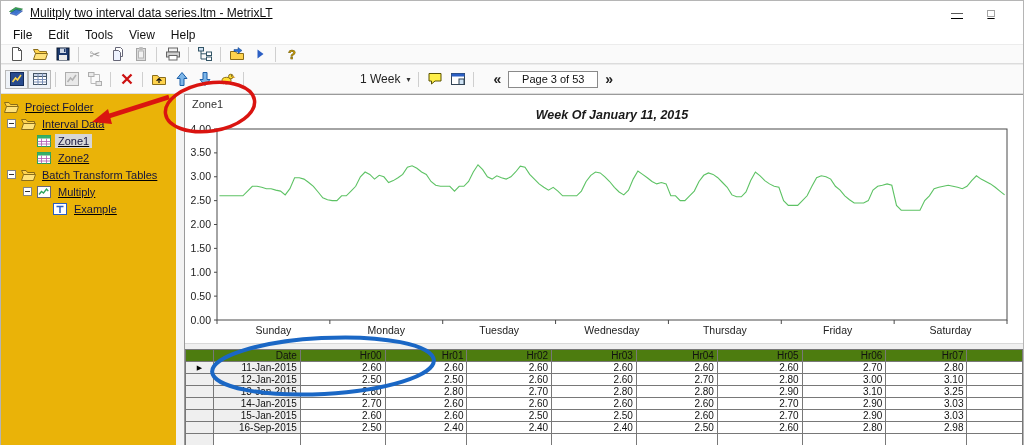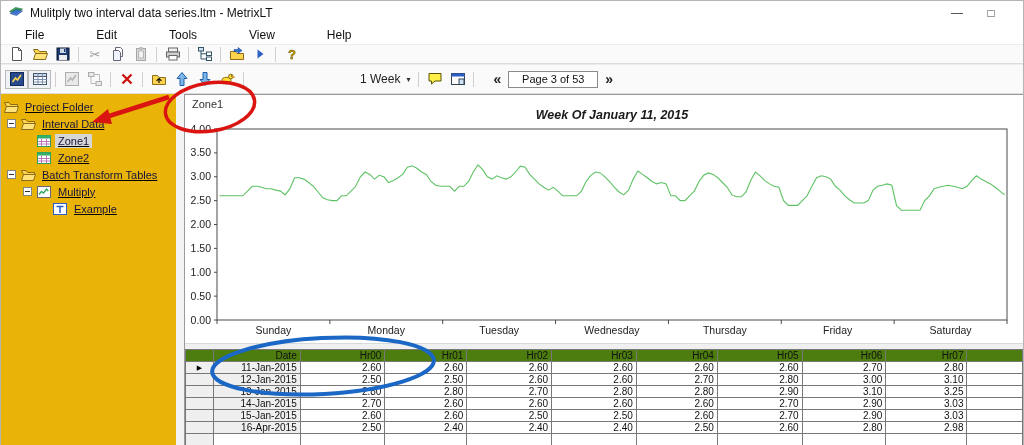--- a/index.html
+++ b/index.html
@@ -1,26 +1,26 @@
 <!DOCTYPE html>
 <html><head>
 <meta charset="utf-8">
 <style>
   * { margin:0; padding:0; box-sizing:border-box; }
   html,body { width:1024px; height:445px; overflow:hidden; }
   body { font-family:"Liberation Sans", sans-serif; background:#fff; position:relative; border:1px solid #b5b5b5; border-bottom:none; }
 
   
-  .titlebar { height:24px; display:flex; align-items:center; background:#fff; padding-left:7px; }
+  .titlebar { height:24px; display:flex; align-items:center; background:#fff; padding-left:7px;text-decoration:underline; }
   .titlebar .apptitle { font-size:12px; color:#111; margin-left:6px; flex:1; }
   .wctl { display:flex; align-items:center; gap:22px; margin-right:26px; }
   .wbtn { width:12px; height:12px; display:flex; align-items:center; justify-content:center; font-size:12px; color:#444; }
 
   
-  .menubar { height:19px; display:flex; align-items:center; background:#fff; font-size:12px; color:#111; padding-left:16px;gap:36px; }
+  .menubar { height:19px; display:flex; align-items:center; background:#fff; font-size:12px; color:#111; padding-left:4px; }
   .menubar .mitem { padding:1px 8px; }
 
   
   .toolbar { display:flex; align-items:center; background:#fafafa; border-top:1px solid #ececec; border-bottom:1px solid #dcdcdc; padding:0 4px; }
   #toolbar-main { height:20px; }
   #toolbar-chart { height:30px; }
   .tbtn { width:23px; height:19px; display:flex; align-items:center; justify-content:center; }
   .tbtn.pressed { border:1px solid #b9b9b9; background:#eef2f7; }
   .tsep { width:1px; height:15px; background:#cfcfcf; margin:0 4px; }
   .combo { display:flex; align-items:center; font-size:12px; color:#222; margin-left:108px; padding:1px 4px; }
@@ -471,21 +471,21 @@
               <td class="">2.50</td>
               <td class="">2.50</td>
               <td class="">2.60</td>
               <td class="">2.70</td>
               <td class="">2.90</td>
               <td class="">3.03</td>
               <td></td>
             </tr>
             <tr>
               <td class="rowsel"></td>
-              <td class="datec">16-Apr-2015</td>
+              <td class="datec">16-Sep-2015</td>
               <td class="">2.50</td>
               <td class="">2.40</td>
               <td class="">2.40</td>
               <td class="">2.40</td>
               <td class="">2.50</td>
               <td class="">2.60</td>
               <td class="">2.80</td>
               <td class="">2.98</td>
               <td></td>
             </tr>

